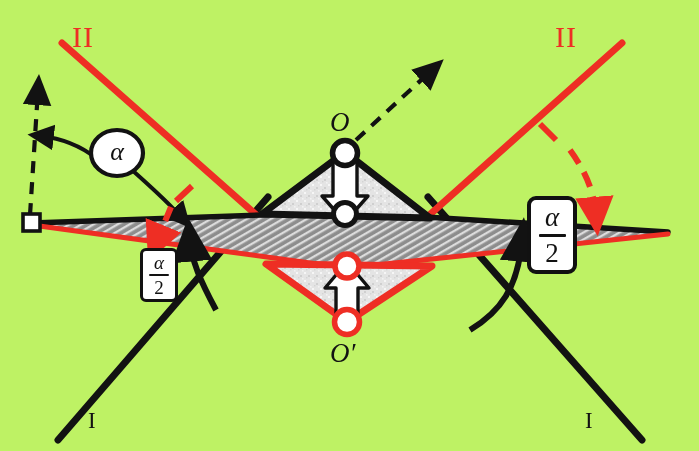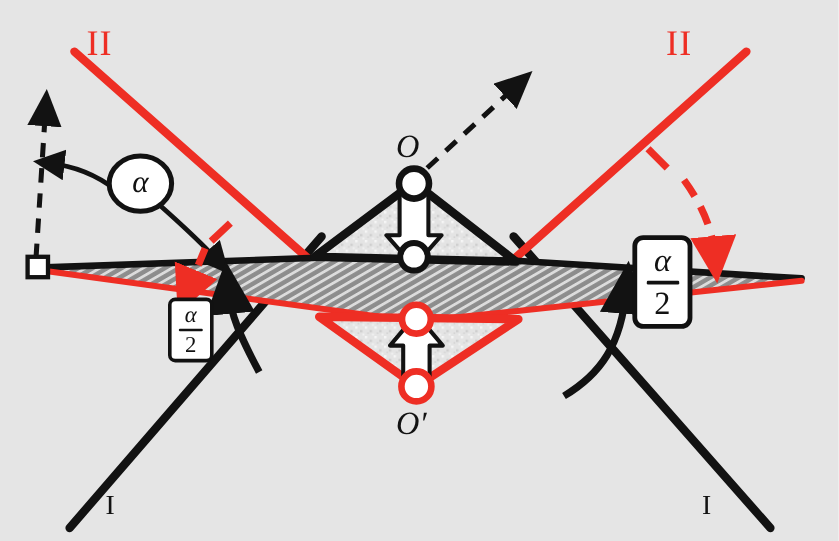--- a/index.html
+++ b/index.html
@@ -5,21 +5,21 @@
   html, body {
     margin: 0;
     padding: 0;
     background: #ffffff;
     font-family: "Liberation Serif", serif;
   }
   #figure {
     position: relative;
     width: 699px;
     height: 451px;
-    background: #e5e5e5;
+    background: #bef264;
     overflow: hidden;
   }
   #figure svg {
     position: absolute;
     left: 0;
     top: 0;
   }
   .lbl {
     position: absolute;
     font-family: "Liberation Serif", serif;

